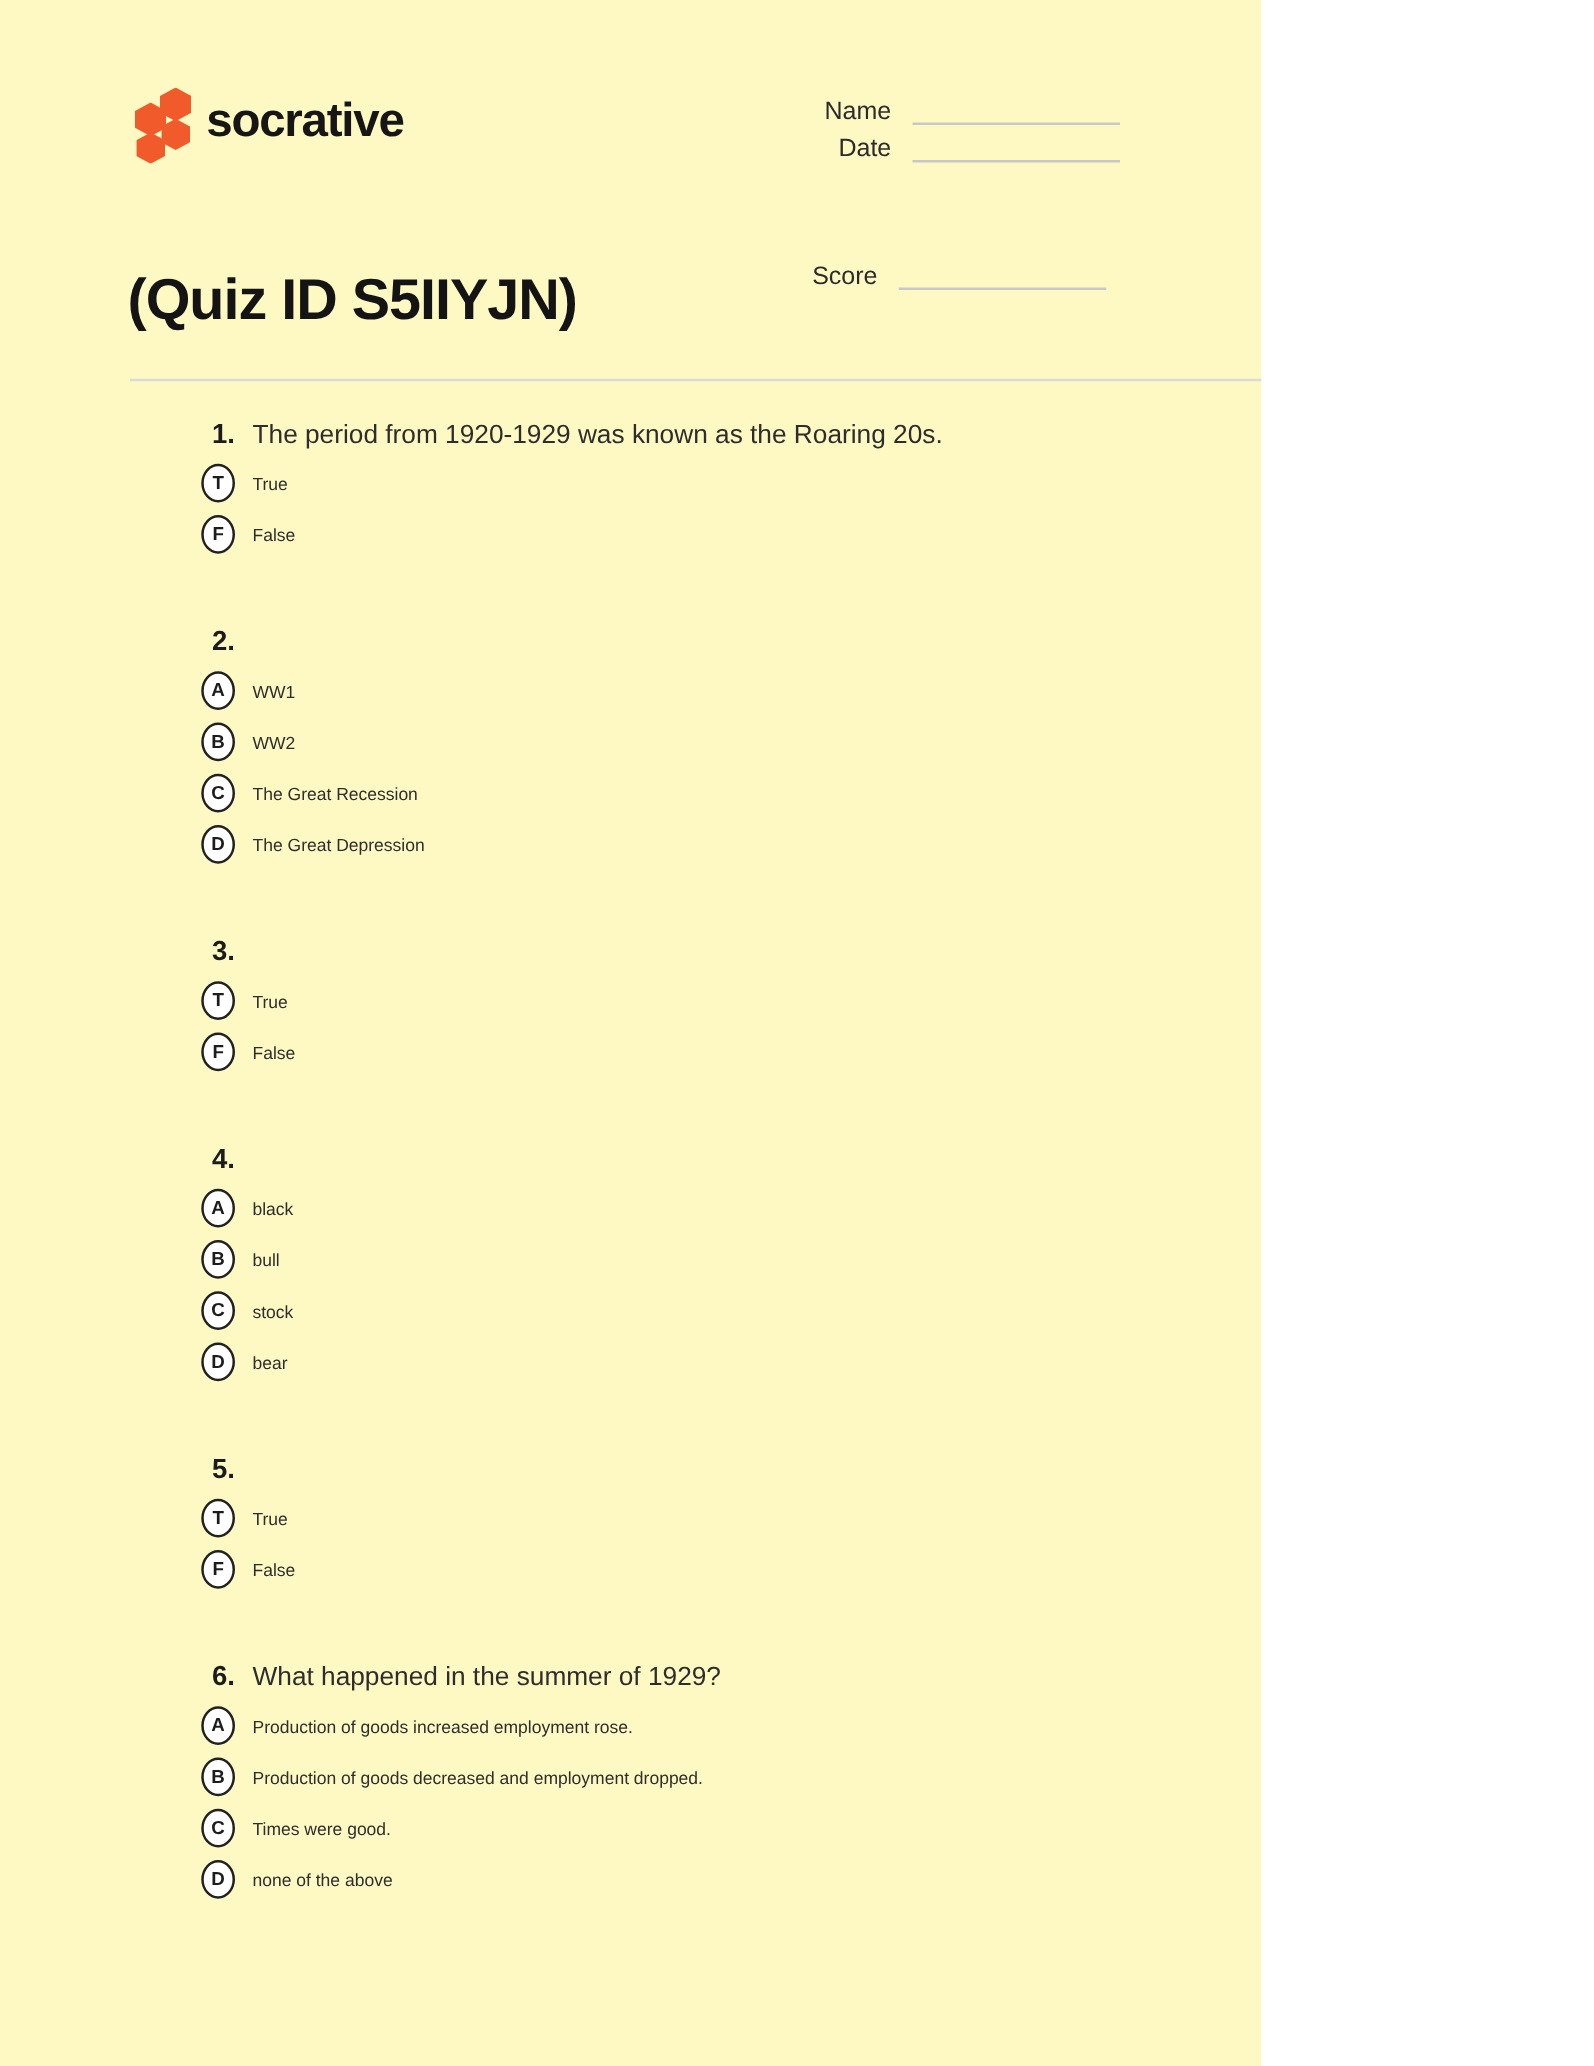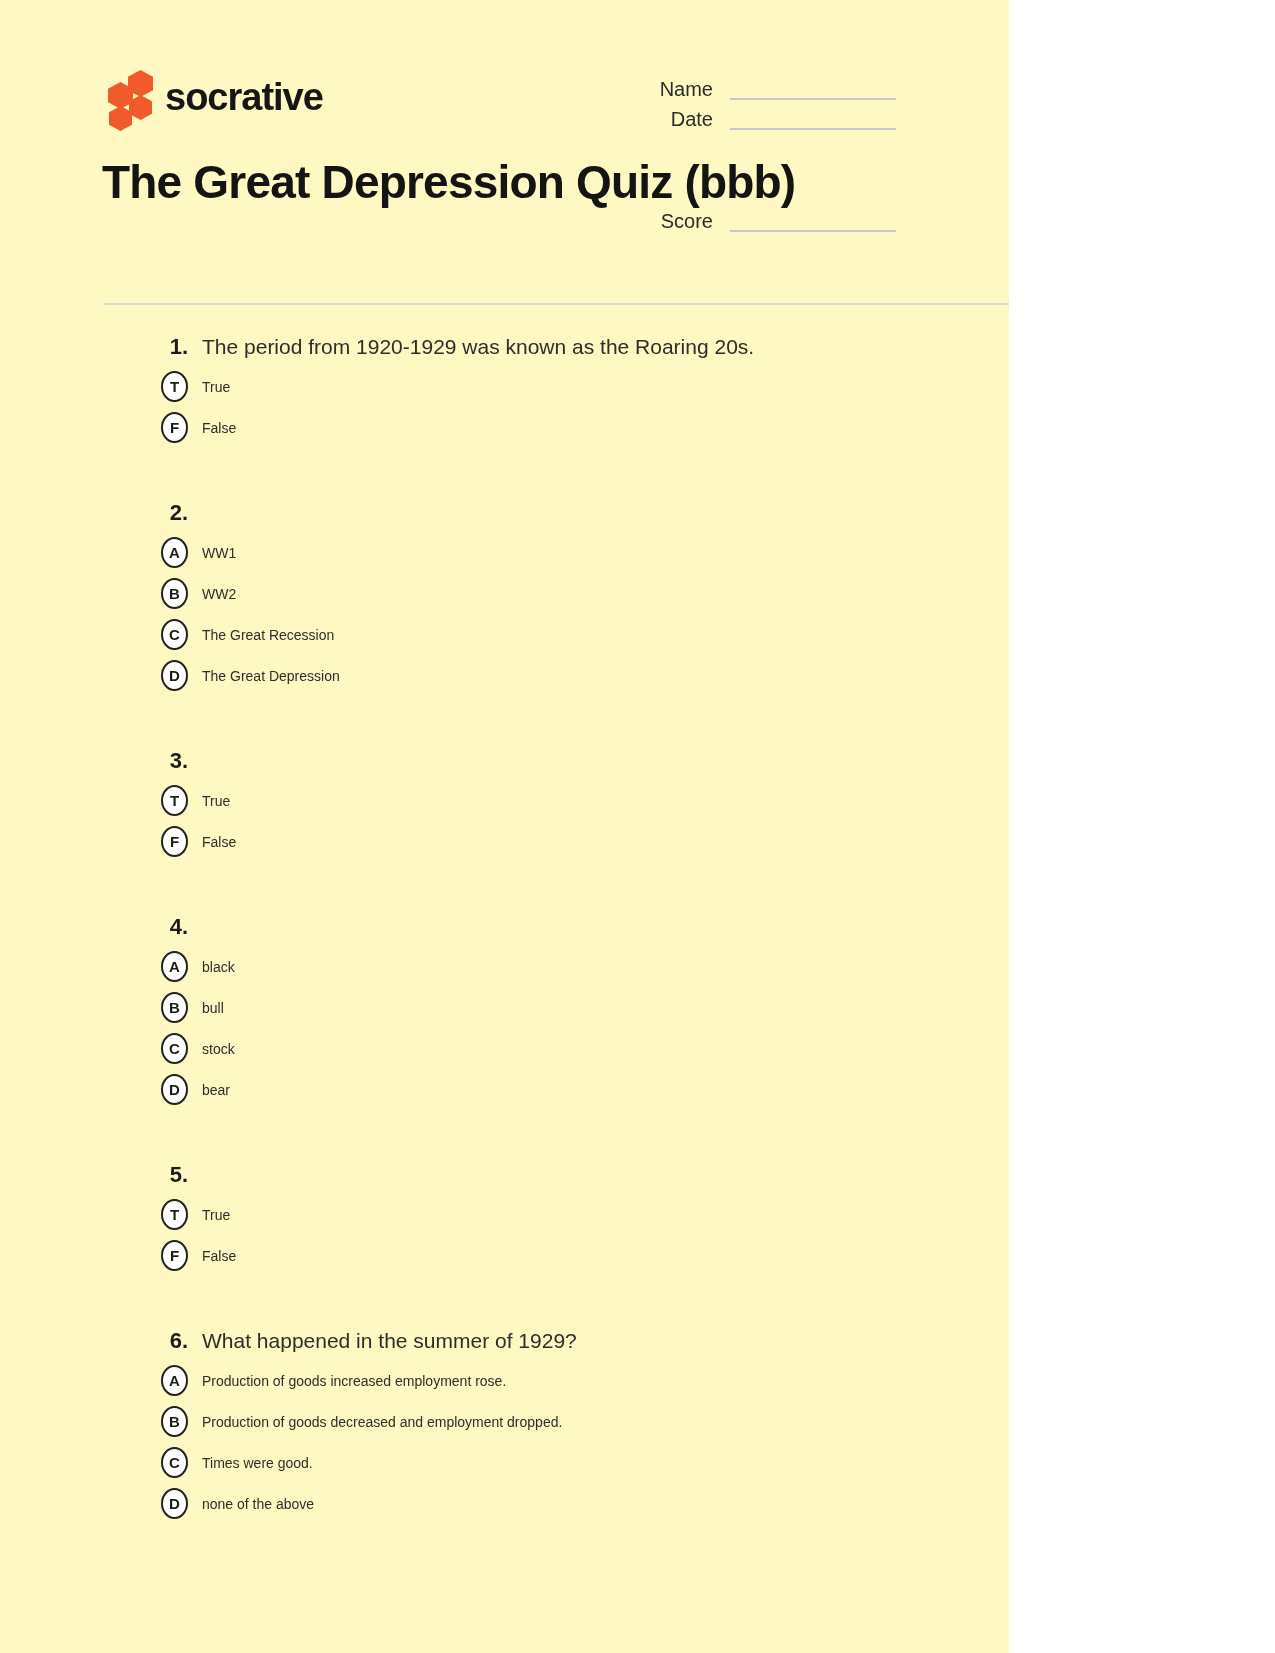--- a/index.html
+++ b/index.html
@@ -24,21 +24,21 @@
   .logo-text { margin-left:9px; font-size:38px; font-weight:700;
                letter-spacing:-1px; color:#161616; }
 
   
   .fields { position:absolute; top:78px; right:113px; }
   .field-row { display:flex; align-items:flex-end; justify-content:flex-end;
                margin-bottom:8px; font-size:20px; color:#2b2b2b; }
   .field-label { line-height:22px; }
   .field-line { display:inline-block; width:166px; height:20px;
                 margin-left:17px; border-bottom:2px solid #c8c8c8; }
-  .score-wrap { position:absolute; top:210px; right:113px;text-align:center; }
+  .score-wrap { position:absolute; top:210px; right:124px;text-align:center; }
 
   
   .title { position:absolute; left:102px; top:154px; margin:0;
            font-size:46px; line-height:57px; font-weight:700;
            letter-spacing:-0.8px; color:#141414; }
 
   
   .divider { position:absolute; left:104px; top:303px; width:1060px;
              border:none; border-top:2px solid #dadada; margin:0; }
 
@@ -77,21 +77,22 @@
       <span class="field-label">Name</span>
       <span class="field-line"></span>
     </div>
     <div class="field-row">
       <span class="field-label">Date</span>
       <span class="field-line"></span>
     </div>
   </div>
 
   <h1 class="title">
-    <span>The Great Depression Quiz (bbb)</span><br>
+    <br>
+    <span>(Quiz ID S5IIYJN)</span>
   </h1>
 
   <div class="score-wrap">
     <div class="field-row">
       <span class="field-label">Score</span>
       <span class="field-line"></span>
     </div>
   </div>
 
   <hr class="divider">

